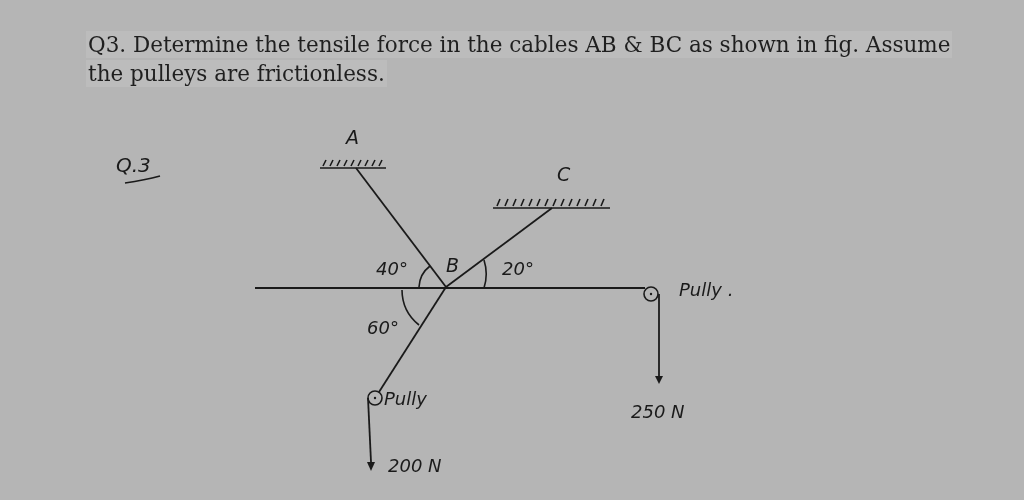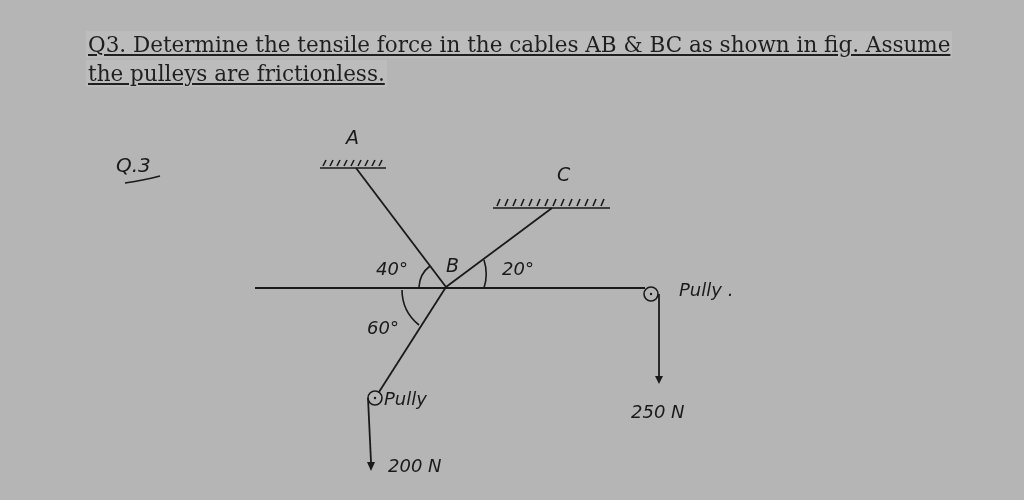--- a/index.html
+++ b/index.html
@@ -3,21 +3,21 @@
 <meta charset="utf-8">
 <style>
   html, body { margin: 0; padding: 0; }
   body {
     width: 1024px; height: 500px; overflow: hidden;
     background: #b5b5b5; position: relative;
     font-family: "DejaVu Serif", "Liberation Serif", serif;
   }
   .question {
     position: absolute; left: 86px; top: 30px; width: 900px;
-    font-size: 21.5px; line-height: 29px; color: #1f1f1f; text-decoration: underline;
+    font-size: 21.5px; line-height: 29px; color: #1f1f1f;
   }
   .question .hl {
     background: #bcbcbc;
     box-decoration-break: clone; -webkit-box-decoration-break: clone;
     padding: 1px 2px;
   }
   svg.fig { position: absolute; left: 0; top: 0; }
   .hand { font-family: "DejaVu Sans", "Liberation Sans", sans-serif; font-style: italic; fill: #1a1a1a; }
 </style>
 </head>

